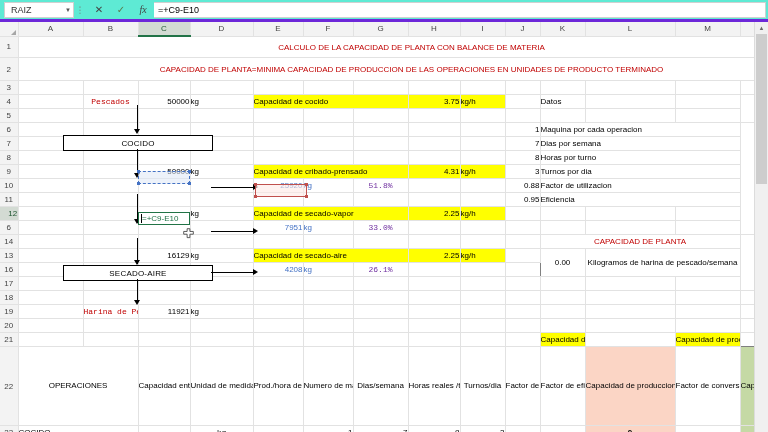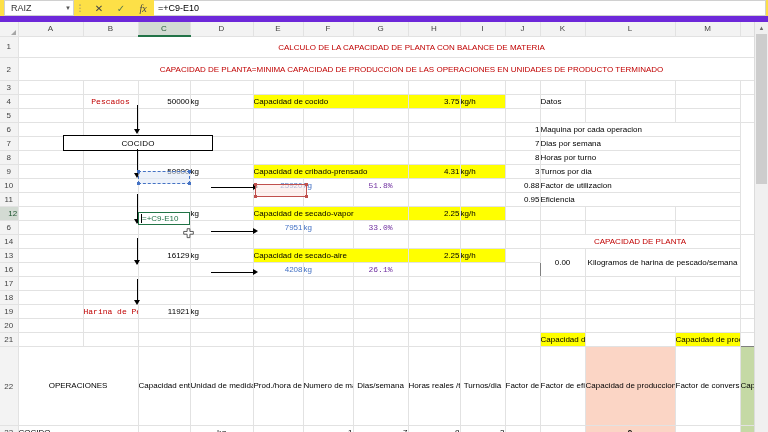--- a/index.html
+++ b/index.html
@@ -9,21 +9,21 @@
     font-family:"Liberation Sans", sans-serif;
     font-size:8px;
     color:#000;
     -webkit-font-smoothing:antialiased;
   }
 
   
   .formula-bar{
     height:22px;width:768px;box-sizing:border-box;
     display:flex;align-items:center;
-    background:#fde047;border-bottom:6px solid #6d28d9;
+    background:#5eead4;border-bottom:3px solid #6d28d9;
     padding:0 0 0 4px;
   }
   .name-box{
     width:70px;height:16px;box-sizing:border-box;
     border:1px solid #d0d0d0;background:#fff;
     display:flex;align-items:center;
     padding:0 2px 0 6px;font-size:9px;color:#333;
   }
   .name-box .nb-text{flex:1;}
   .nb-caret{font-size:6px;color:#555;}
@@ -604,20 +604,21 @@
   <div class="vline" style="left:137px;top:172px;height:29px;"></div>
   <div class="arrow-d" style="left:134px;top:197px;"></div>
 
 
   <div class="hline" style="left:211px;top:209px;width:44px;"></div>
   <div class="arrow-r" style="left:253px;top:206px;"></div>
 
   <div class="vline" style="left:137px;top:216px;height:26px;"></div>
   <div class="arrow-d" style="left:134px;top:238px;"></div>
 
+  <div class="procbox" style="left:63px;top:243px;width:148px;height:14px;">SECADO-AIRE</div>
 
   <div class="hline" style="left:211px;top:250px;width:44px;"></div>
   <div class="arrow-r" style="left:253px;top:247px;"></div>
 
   <div class="vline" style="left:137px;top:257px;height:24px;"></div>
   <div class="arrow-d" style="left:134px;top:278px;"></div>
 
   <div class="ref-blue" style="left:138px;top:149px;width:52px;height:13px;">
     <span class="hdl" style="left:-2px;top:-2px;"></span>
     <span class="hdl" style="right:-2px;top:-2px;"></span>

